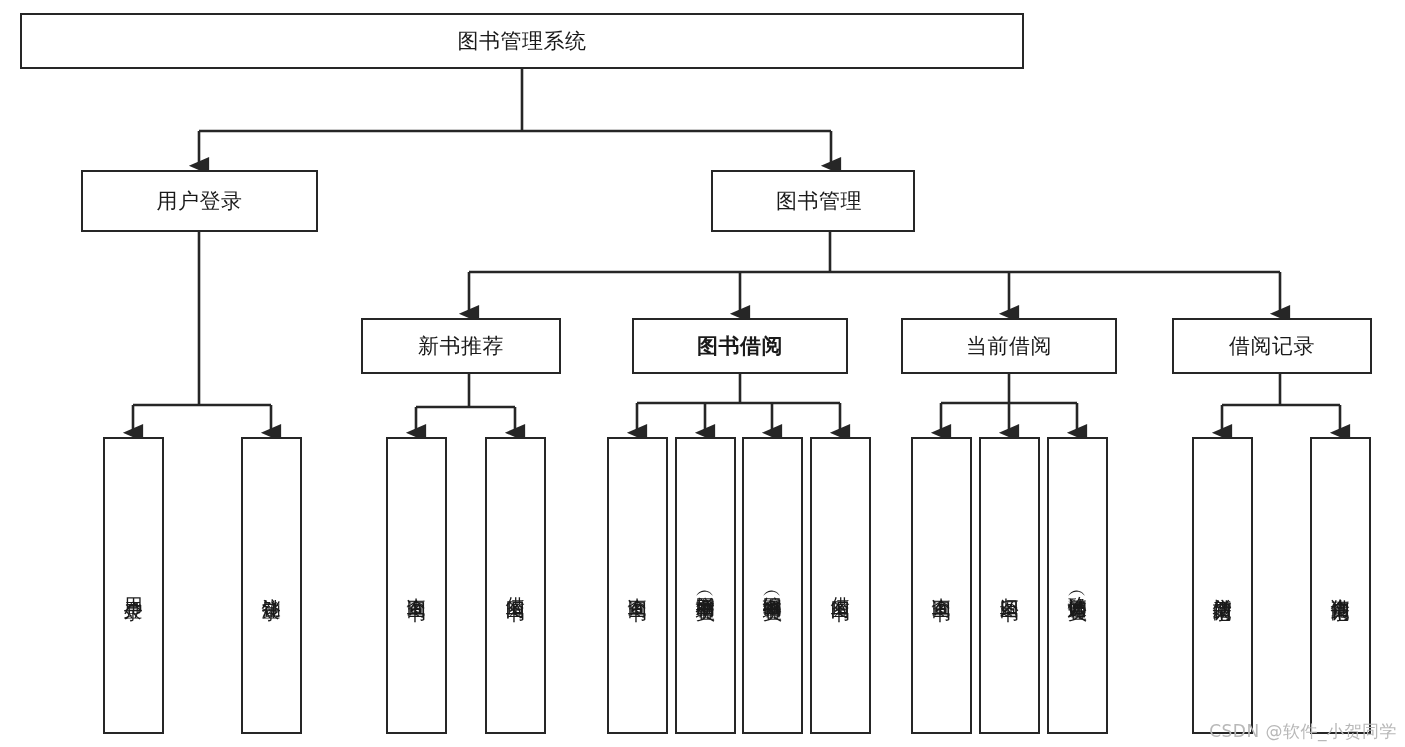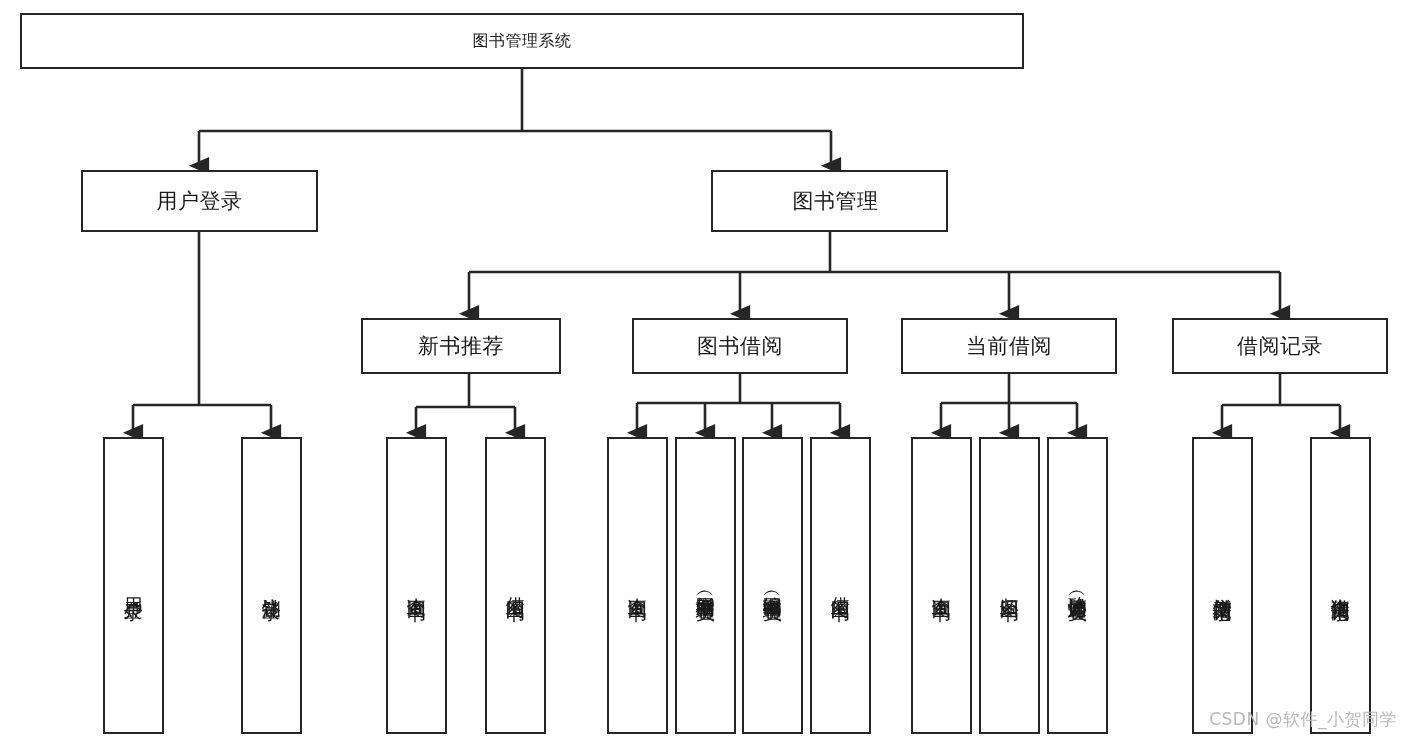--- a/index.html
+++ b/index.html
@@ -38,21 +38,21 @@
   .node .label {
     display: block;
     text-align: center;
     line-height: 1.15;
     letter-spacing: 0.5px;
   }
   .node.h .label {
     font-size: 21px;
   }
   .node.root .label {
-    font-size: 16px;
+    font-size: 21px;
   }
   .node.v {
     align-items: center;
     justify-content: center;
     padding: 4px 0;
   }
   .node.v .label {
     writing-mode: vertical-rl;
     text-orientation: upright;
     font-size: 19px;
@@ -60,21 +60,21 @@
     letter-spacing: 2px;
     white-space: nowrap;
   }
   .node.v.tall .label {
     letter-spacing: 1px;
     font-size: 19px;
   }
   #watermark {
     position: absolute;
     right: 8px;
-    bottom: 16px;
+    bottom: 4px;
     font-size: 17px;
     color: #b8b8b8;
     letter-spacing: 0.5px;
     z-index: 5;
     white-space: nowrap;
   }
 </style>
 </head>
 <body>
 
@@ -131,34 +131,34 @@
     </g>
   </svg>
 
   <div class="node root h" style="left:20px; top:13px; width:1004px; height:56px;">
     <span class="label">图书管理系统</span>
   </div>
 
   <div class="node h" style="left:81px; top:170px; width:237px; height:62px;">
     <span class="label">用户登录</span>
   </div>
-  <div class="node h" style="left:711px; top:170px; width:237px; height:62px;padding-left:12px;">
+  <div class="node h" style="left:711px; top:170px; width:204px; height:62px;padding-left:12px;">
     <span class="label">图书管理</span>
   </div>
 
   <div class="node h" style="left:361px; top:318px; width:200px; height:56px;">
     <span class="label">新书推荐</span>
   </div>
-  <div class="node h" style="left:632px; top:318px; width:216px; height:56px;">
+  <div class="node h" style="left:632px; top:318px; width:216px; height:56px;font-weight:bold;">
     <span class="label">图书借阅</span>
   </div>
   <div class="node h" style="left:901px; top:318px; width:216px; height:56px;justify-content:center;">
     <span class="label">当前借阅</span>
   </div>
-  <div class="node h" style="left:1172px; top:318px; width:216px; height:56px;align-items:center;">
+  <div class="node h" style="left:1172px; top:318px; width:200px; height:56px;align-items:center;">
     <span class="label">借阅记录</span>
   </div>
 
   <div class="node v" style="left:103px; top:437px; width:61px; height:297px;">
     <span class="label">用户登录</span>
   </div>
   <div class="node v" style="left:241px; top:437px; width:61px; height:297px;">
     <span class="label">注销登录</span>
   </div>
 

